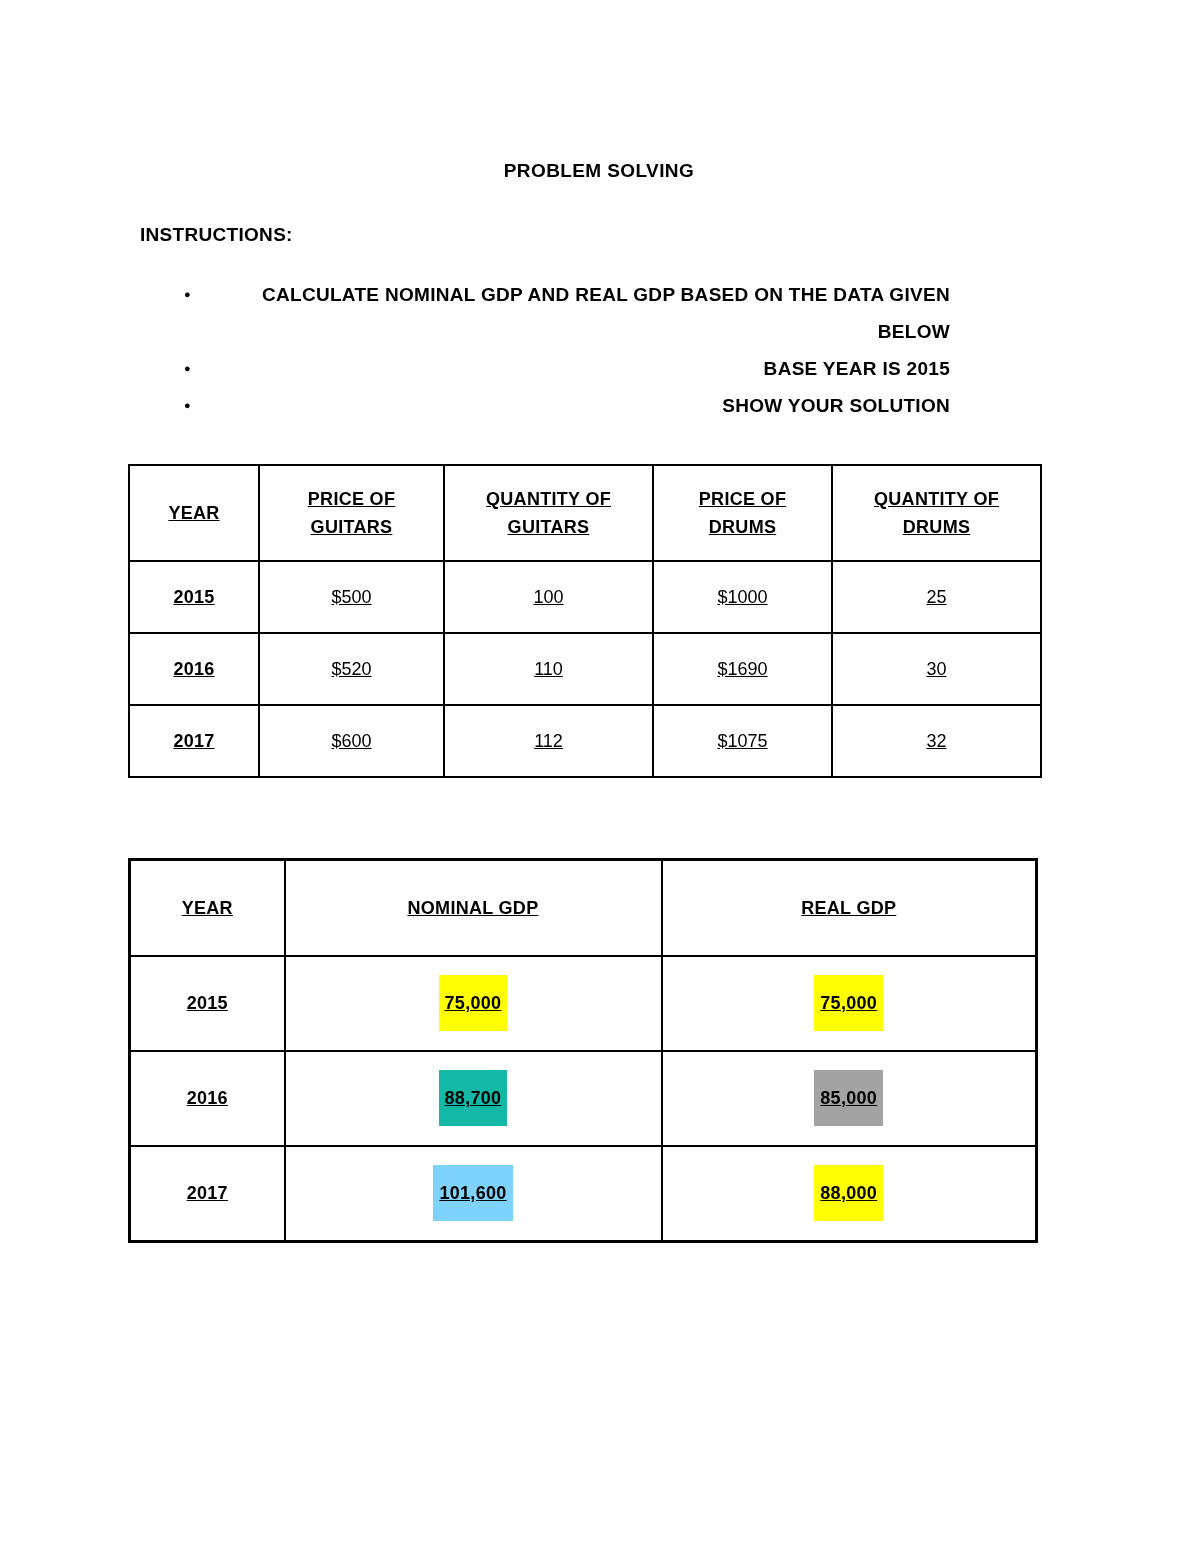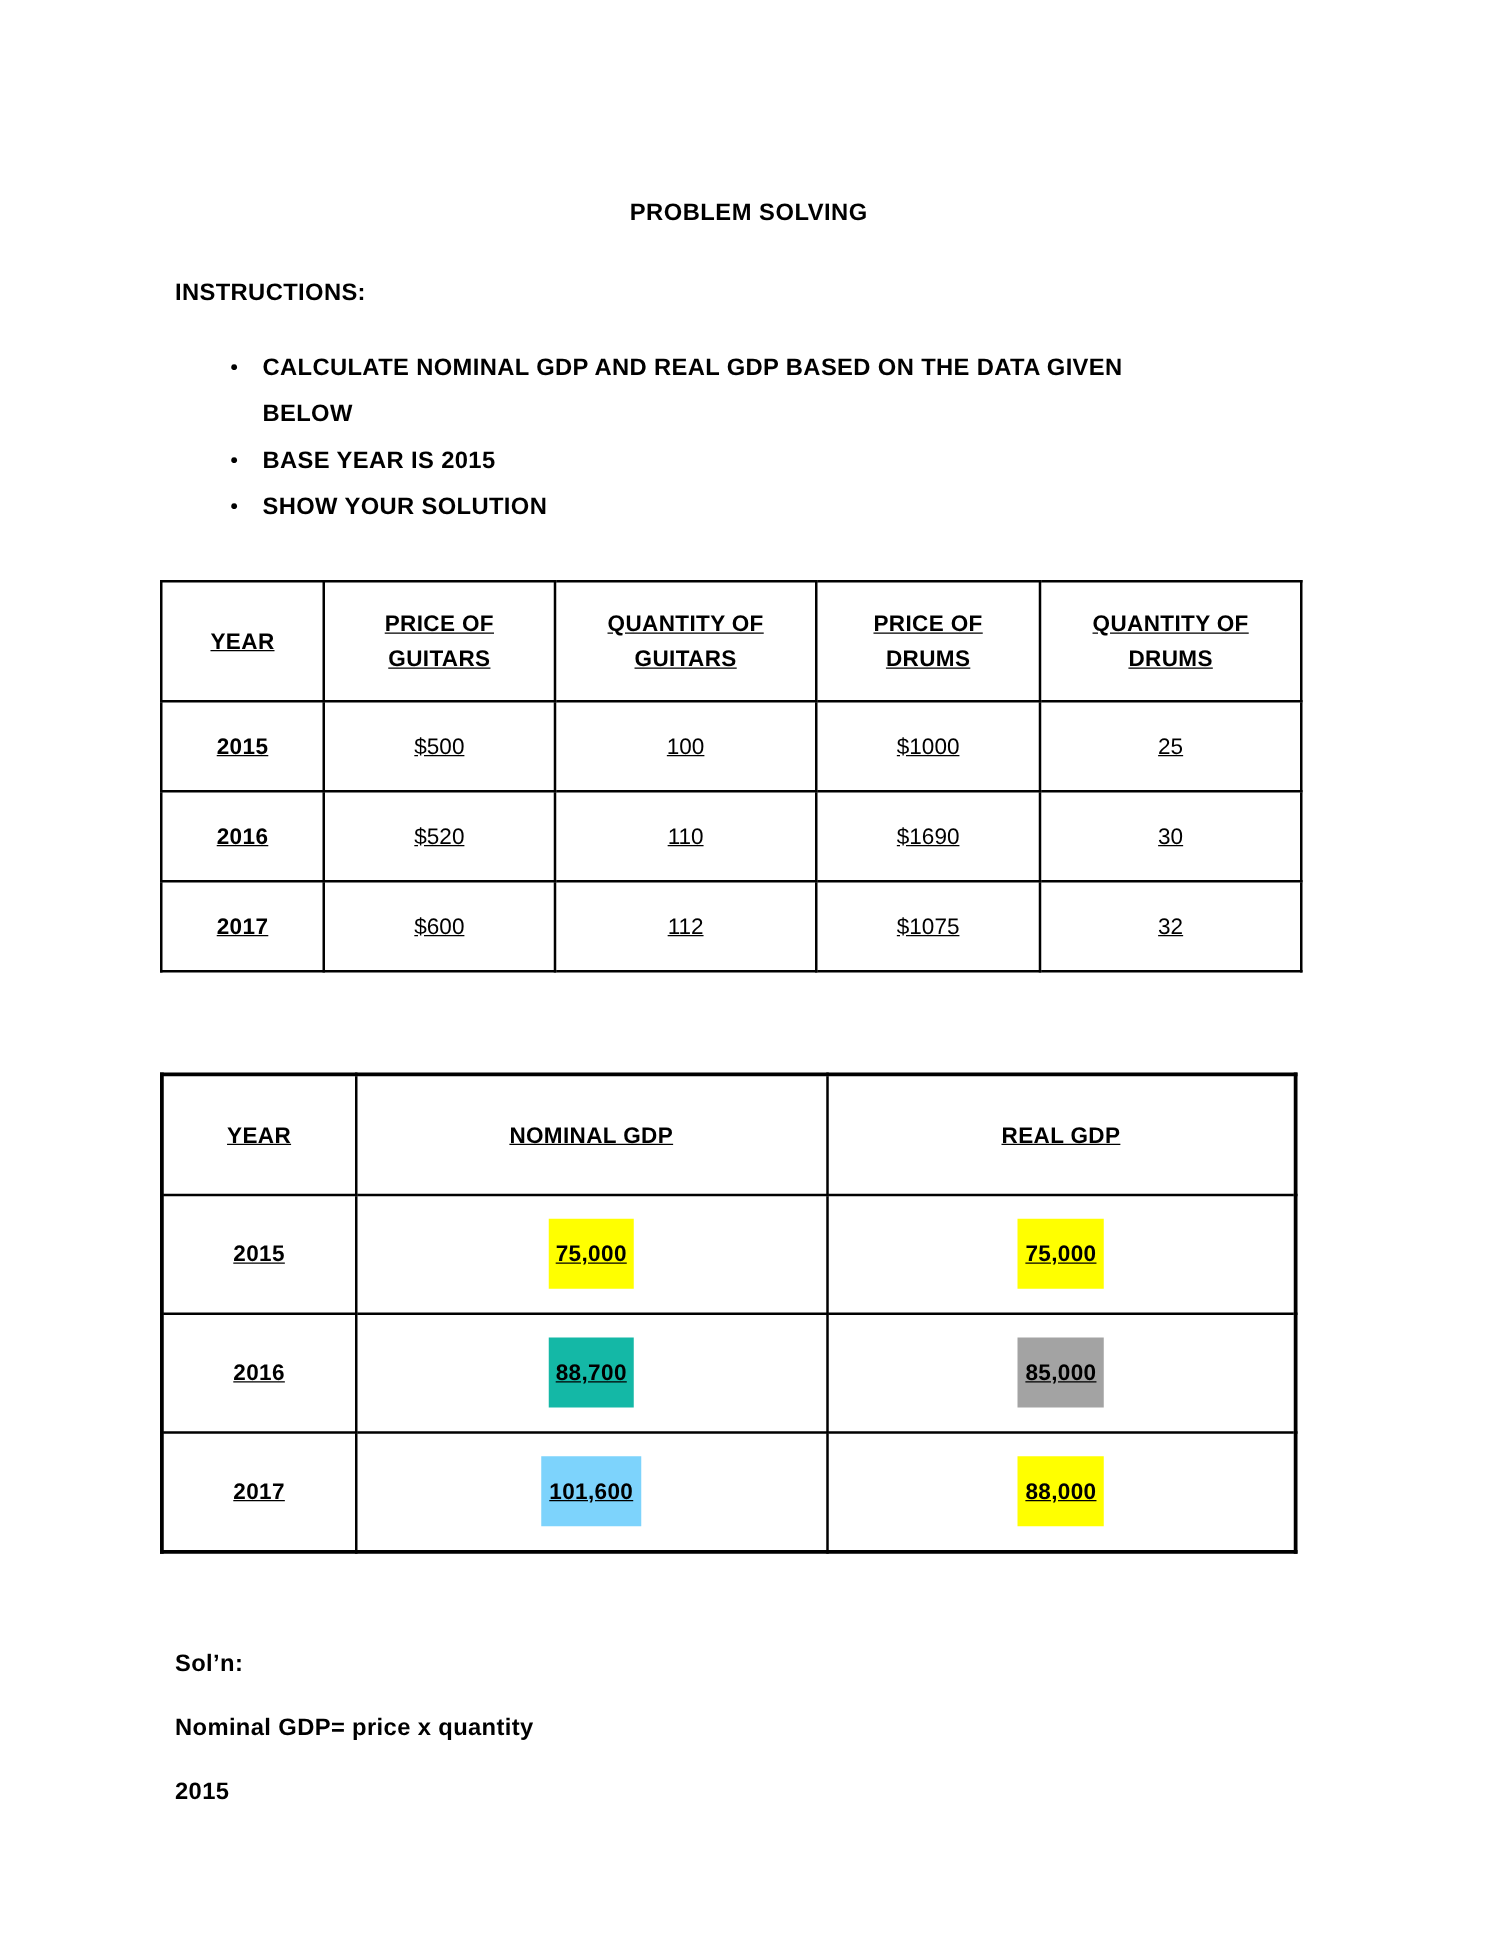--- a/index.html
+++ b/index.html
@@ -27,20 +27,21 @@
     font-size: 19px;
     font-weight: 700;
     letter-spacing: 0.3px;
     margin: 0 0 30px 12px;
   }
   ul.instructions {
     list-style: none;
     margin: 0 0 0 12px;
     padding: 0;
     max-width: 810px;
+    text-align: right;
   }
   ul.instructions li {
     position: relative;
     padding-left: 70px;
     font-size: 19px;
     font-weight: 700;
     letter-spacing: 0.3px;
     line-height: 37px;
     margin: 0;
   }
@@ -204,19 +205,14 @@
         <td><span class="hl" style="background: #a3a3a3; text-align: right;">85,000</span></td>
       </tr>
       <tr>
         <td class="year-cell">2017</td>
         <td><span class="hl" style="background: #7dd3fc;">101,600</span></td>
         <td><span class="hl" style="background: rgb(255, 255, 0); text-align: right;">88,000</span></td>
       </tr>
     </tbody>
   </table>
 
-  <div class="solution">
-    <p>Sol’n:</p>
-    <p>Nominal GDP= price x quantity</p>
-    <p>2015</p>
-  </div>
 
 </div>
 
 </body></html>

